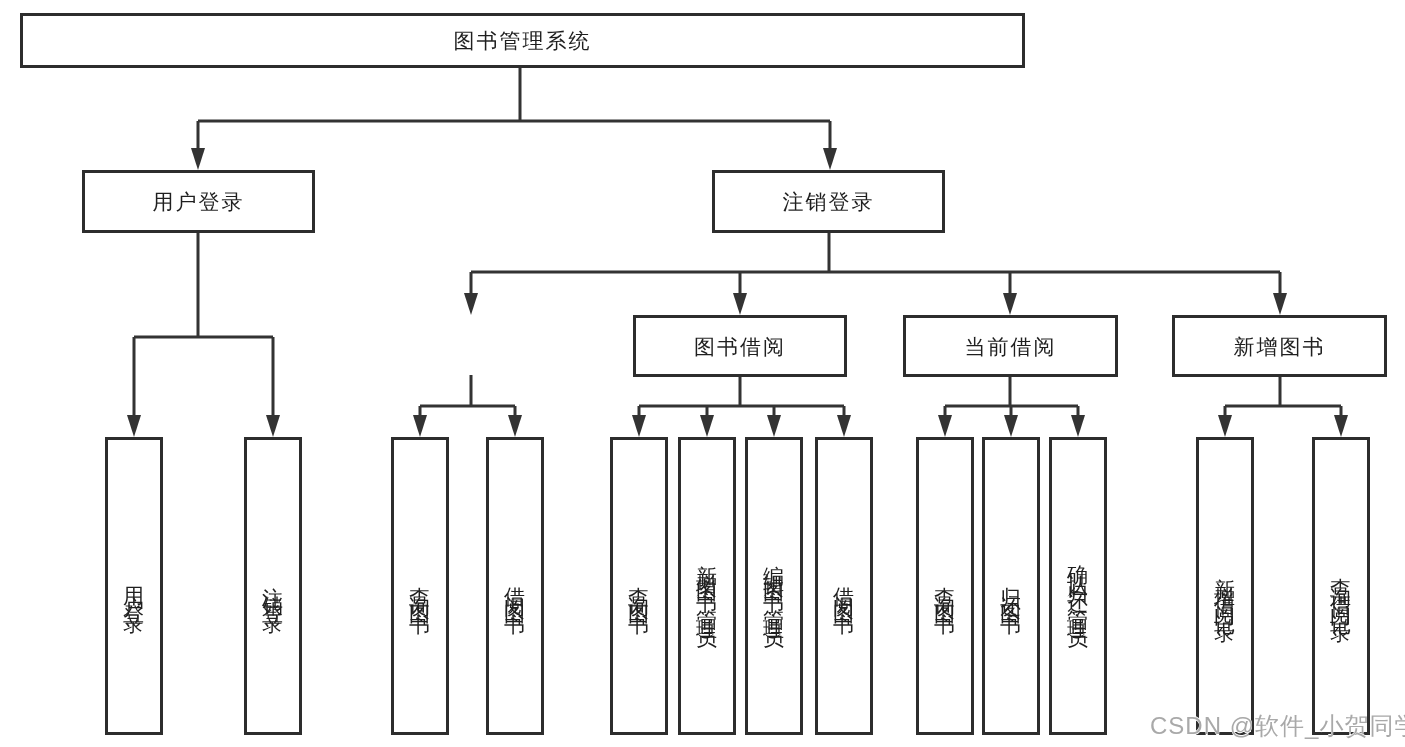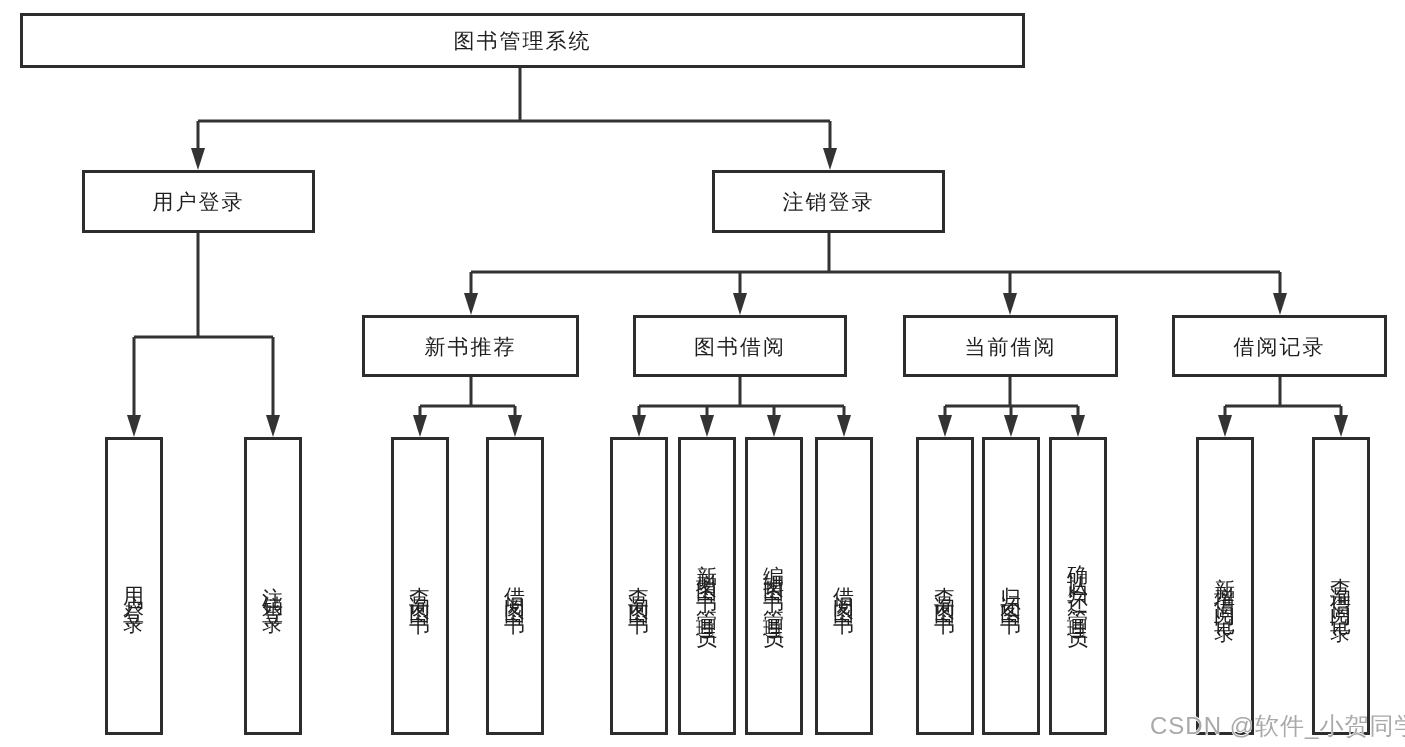--- a/index.html
+++ b/index.html
@@ -101,24 +101,23 @@
       <polygon points="1218,415 1232,415 1225,437"></polygon>
       <polygon points="1334,415 1348,415 1341,437"></polygon>
     </g>
   </svg>
 
   <div class="box" style="left:20px;top:13px;width:1005px;height:55px">图书管理系统</div>
 
   <div class="box" style="left:82px;top:170px;width:233px;height:63px">用户登录</div>
   <div class="box" style="left:712px;top:170px;width:233px;height:63px">注销登录</div>
 
-  <div class="box" style="left:362px;top:315px;width:217px;height:62px">新书推荐</div>
   <div class="box" style="left:903px;top:315px;width:215px;height:62px">当前借阅</div>
   <div class="box" style="left:633px;top:315px;width:214px;height:62px">图书借阅</div>
-  <div class="box" style="left:1172px;top:315px;width:215px;height:62px">借阅记录</div>
+  <div class="box" style="left:1172px;top:315px;width:215px;height:62px">新增图书</div>
 
   <div class="box v" style="left:105px;top:437px;width:58px;height:298px">用户登录</div>
   <div class="box v" style="left:244px;top:437px;width:58px;height:298px">注销登录</div>
 
   <div class="box v" style="left:391px;top:437px;width:58px;height:298px">查询图书</div>
   <div class="box v" style="left:486px;top:437px;width:58px;height:298px">借阅图书</div>
 
   <div class="box v" style="left:610px;top:437px;width:58px;height:298px">查询图书</div>
   <div class="box v" style="left:678px;top:437px;width:58px;height:298px">新增图书（管理员）</div>
   <div class="box v" style="left:745px;top:437px;width:58px;height:298px">编辑图书（管理员）</div>

